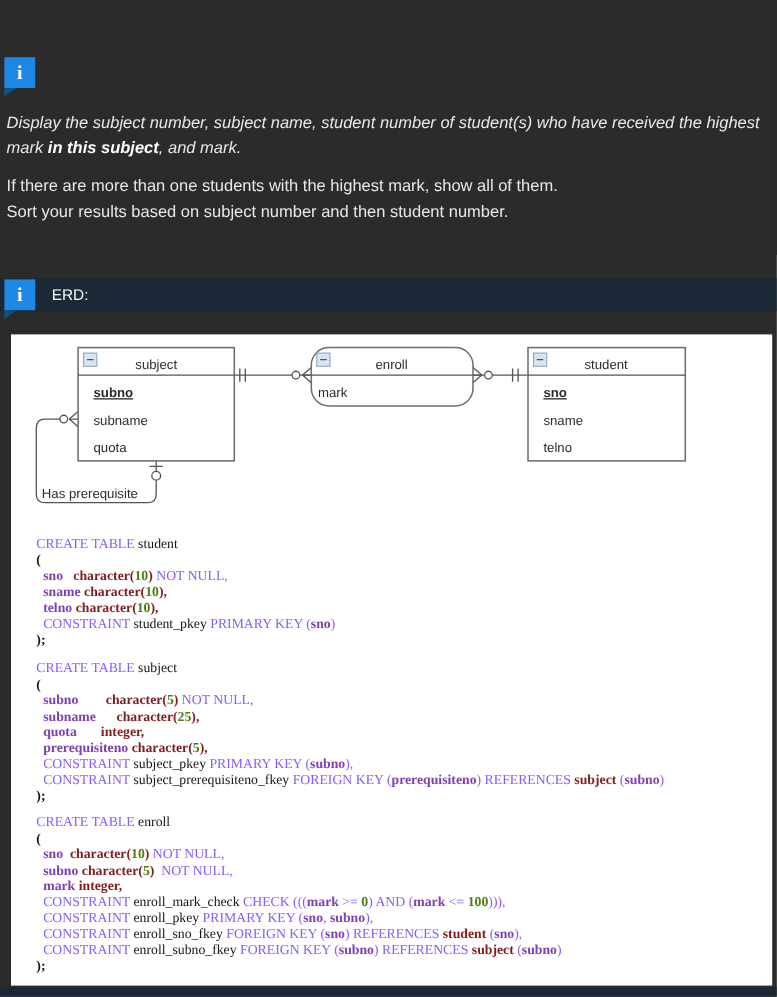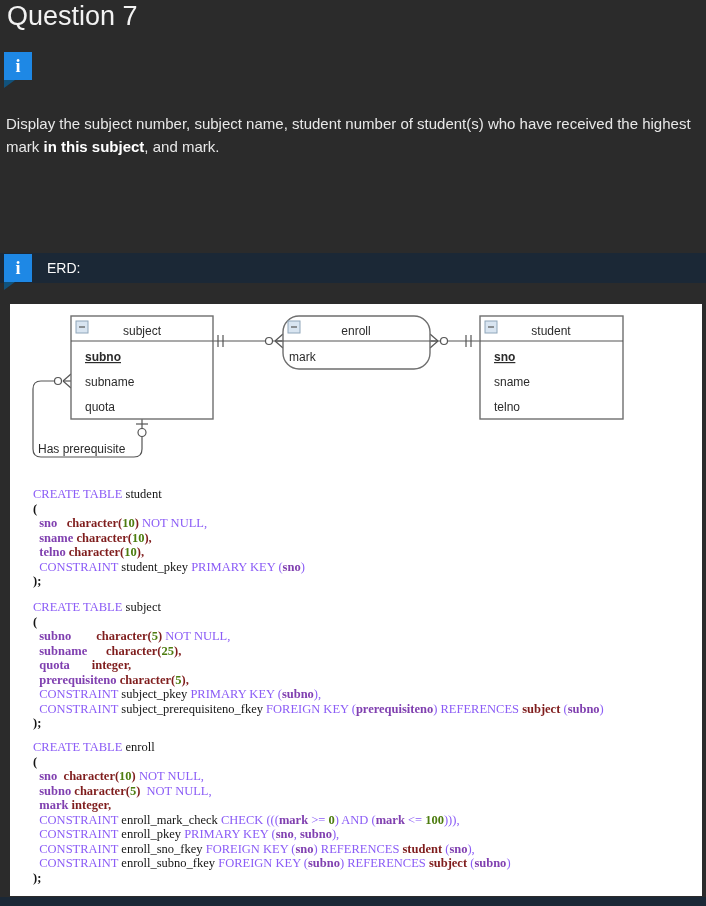--- a/index.html
+++ b/index.html
@@ -40,26 +40,29 @@
   .s-tbl { color:#141414; font-weight:normal; }
   .s-pln { color:#141414; font-weight:bold; }
 
   .bottom-bar { position:absolute; left:0; top:897px; width:706px; height:9px; background:#1b2836; }
 </style>
 </head>
 <body>
 
 <div class="page">
 
-  <h1 class="page-title">Question 7</h1>
 
   <div class="info-icon" style="top:52px;">i</div>
   <div class="info-icon-tail" style="top:80px;"></div>
 
-  <div class="qtext" style="top:112px;"><span>Display the subject number, subject name, student number of student(s) who have received the highest mark </span><b>in this subject</b><span>, and mark.</span></div>
+  <div class="qtext" style="top:100px;font-style:italic;"><span>Display the subject number, subject name, student number of student(s) who have received the highest mark </span><b>in this subject</b><span>, and mark.</span></div>
+  <div class="qtext" style="top:158px;">
+    <div>If there are more than one students with the highest mark, show all of them.</div>
+    <div>Sort your results based on subject number and then student number.</div>
+  </div>
 
   <div class="infobar" style="top:253px;">
     <span class="bar-label">ERD:</span>
   </div>
   <div class="info-icon" style="top:254px;">i</div>
   <div class="info-icon-tail" style="top:282px;"></div>
 
   <div class="erd-panel">
 
     <svg class="erd-svg" width="692" height="180" viewBox="0 0 692 180">

